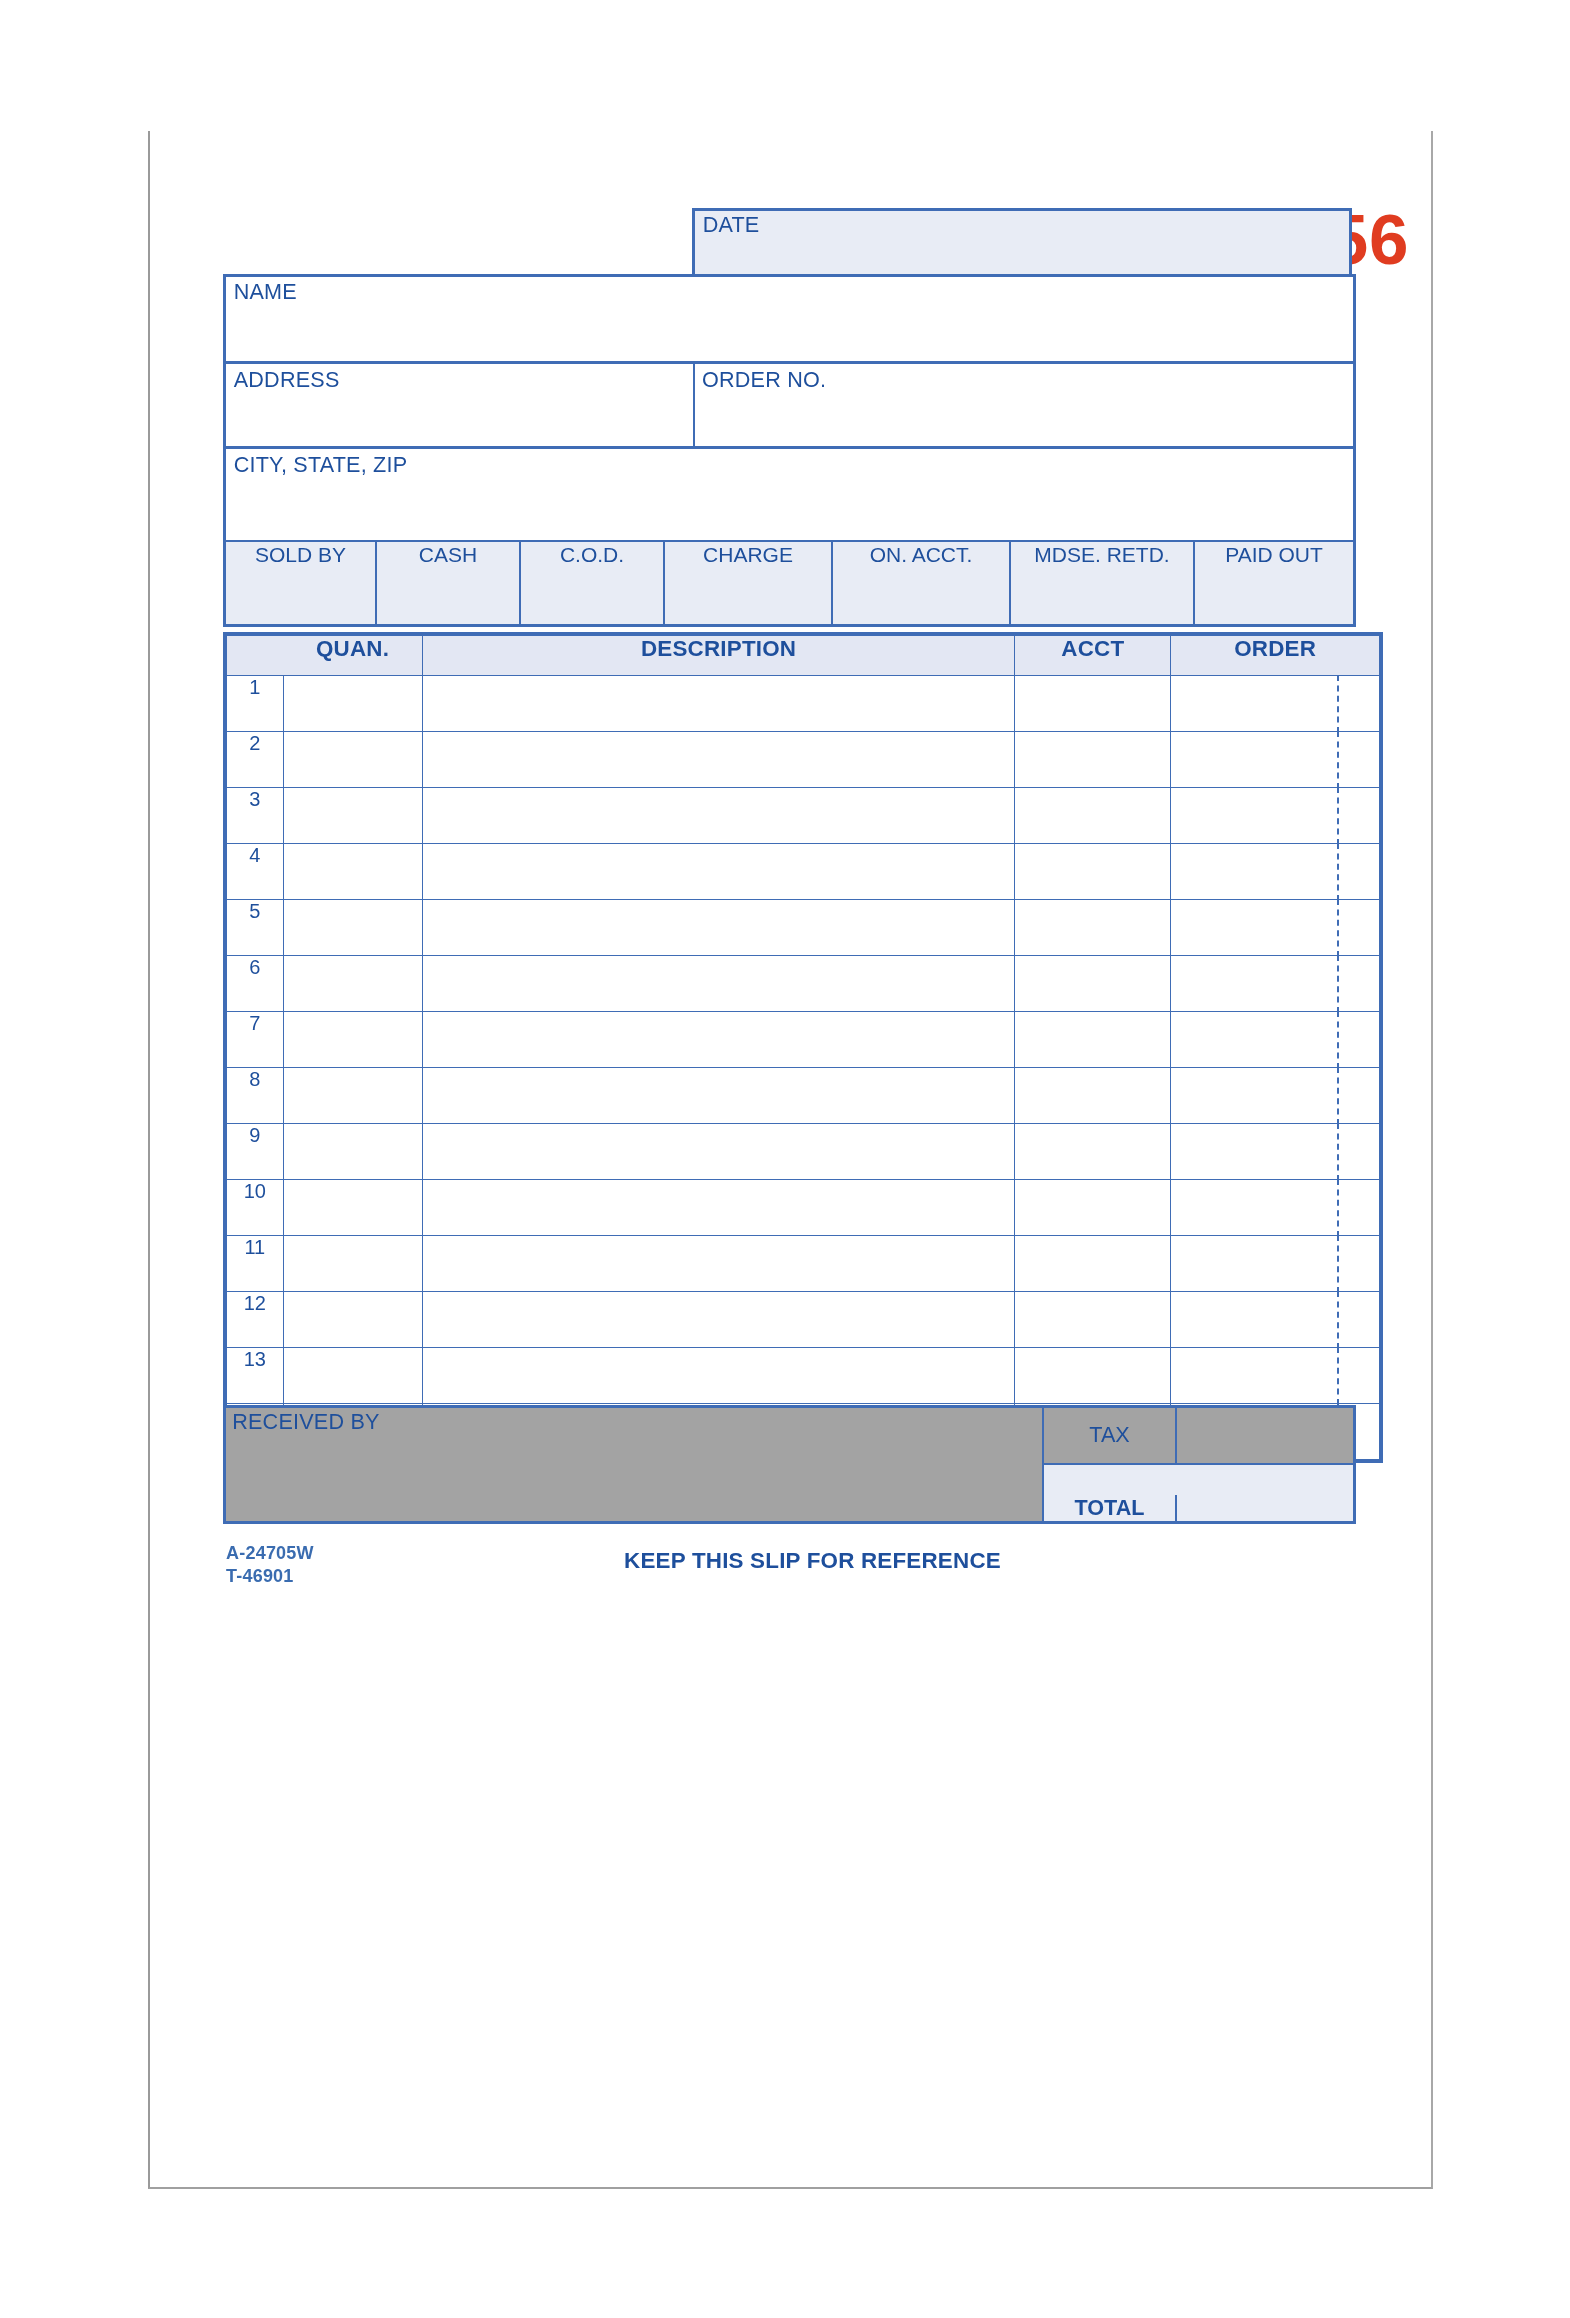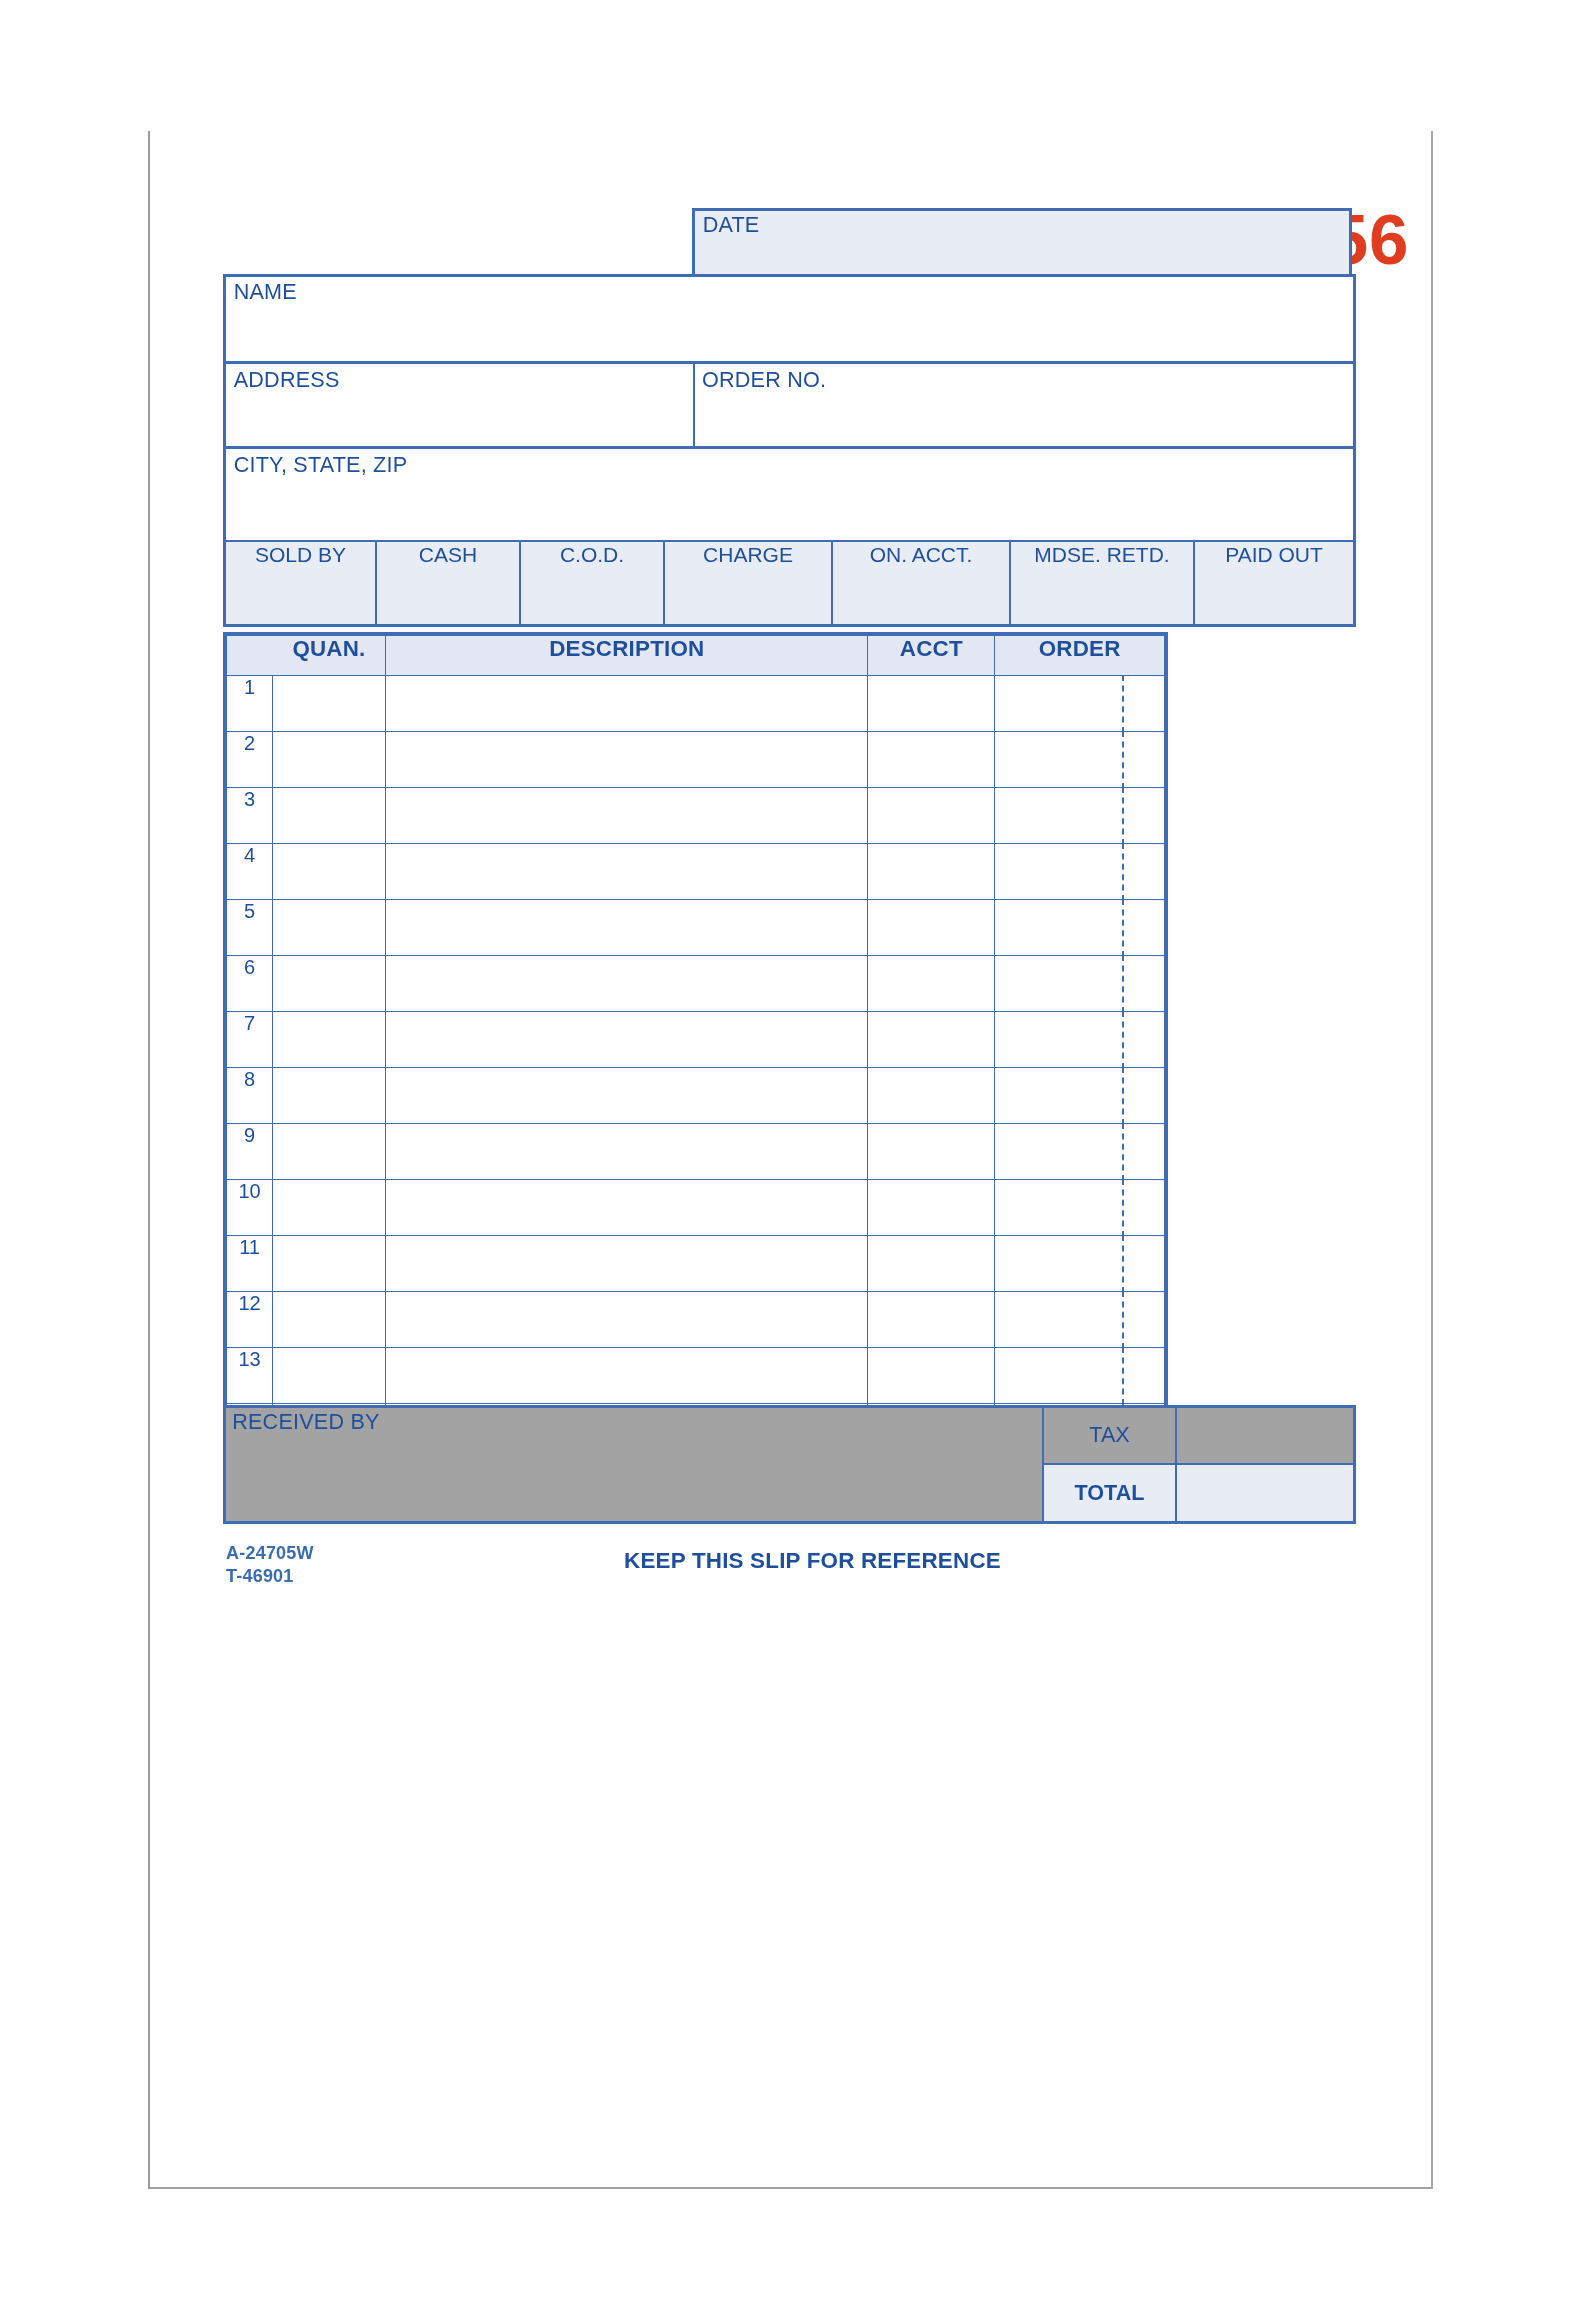--- a/index.html
+++ b/index.html
@@ -44,21 +44,21 @@
     margin-top: 45px;
   }
 
   
   #form {
     position: absolute;
     left: 73px;
     top: 77px;
     width: 1133px;
   }
-  .tint { background: #e8ecf5; }
+  .tint { background: #e8ecf5; align-items: flex-end; }
 
   
   #date-box {
     position: absolute;
     left: 469px;
     top: 0px;
     width: 660px;
     height: 70px;
     border: 3.1px solid #3f6cb5;
     box-sizing: border-box;
@@ -128,21 +128,21 @@
     font-size: 21px;
     color: #1e4f9c;
     white-space: nowrap;
   }
 
   
   #items {
     position: absolute;
     left: 0px;
     top: 424px;
-    width: 945px;
+    width: 1160px;
     border: 3.1px solid #3f6cb5;
     box-sizing: border-box;
     background: #ffffff;
   }
   table.grid {
     border-collapse: collapse;
     width: 100%;
     table-layout: fixed;
   }
   table.grid td, table.grid th {

